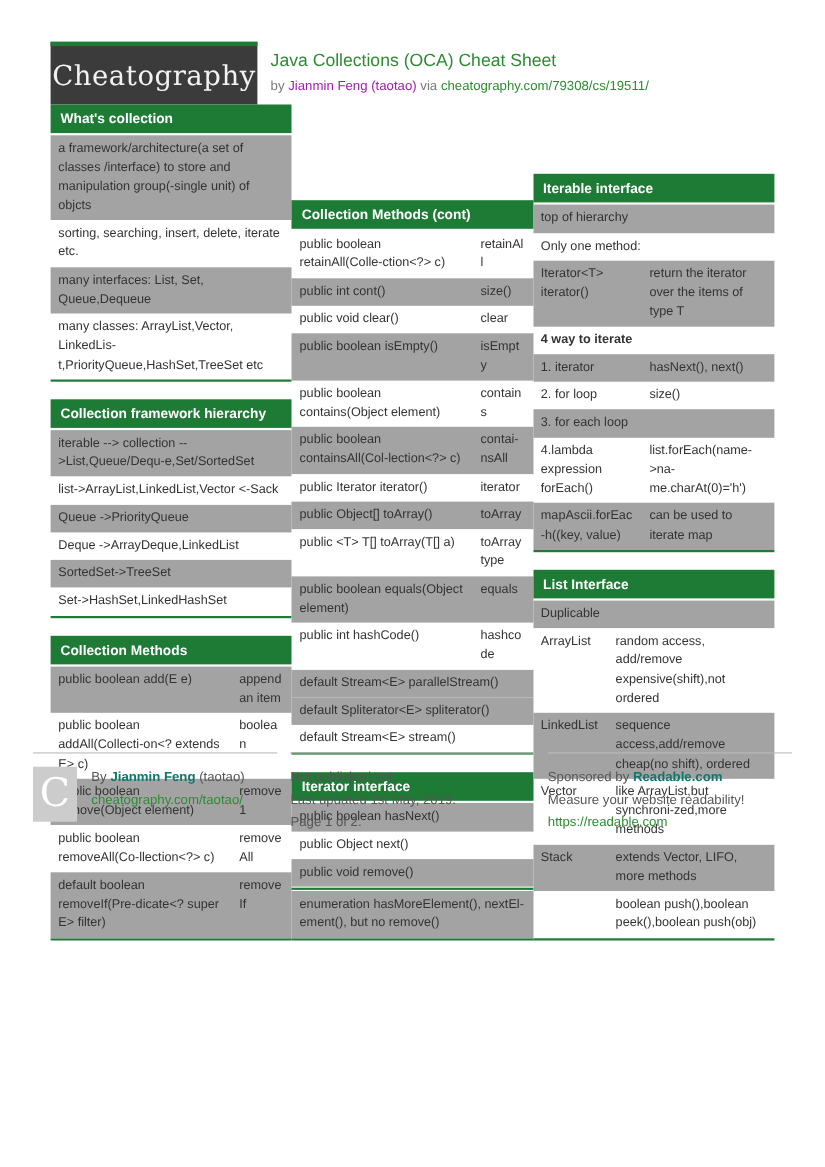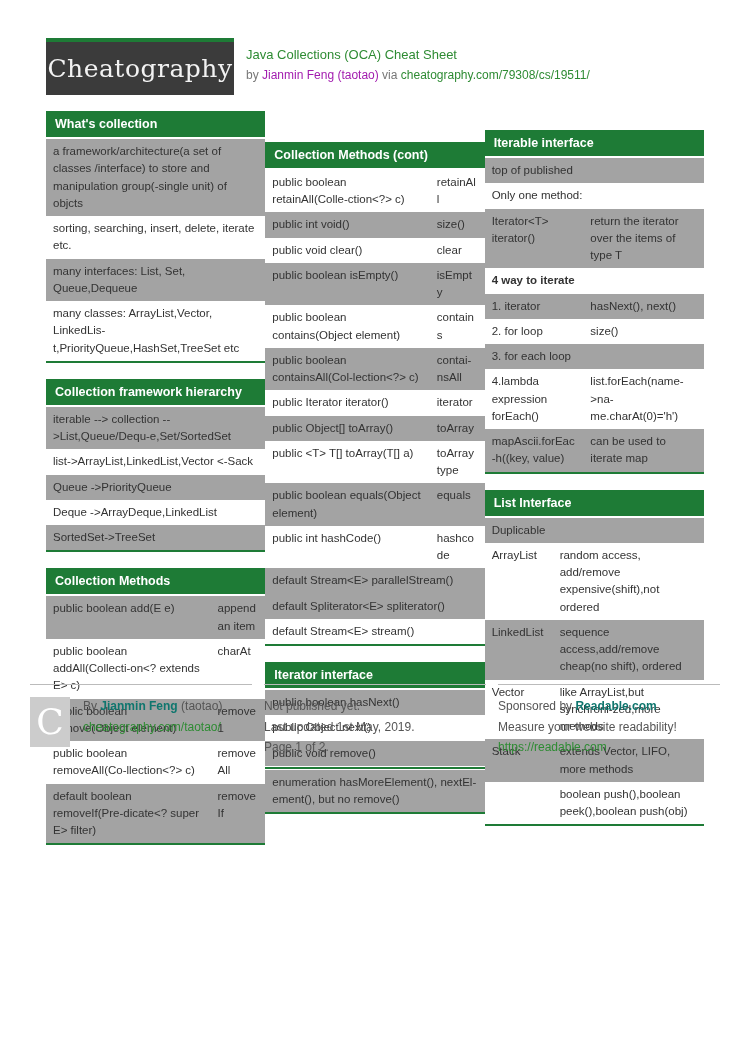--- a/index.html
+++ b/index.html
@@ -9,26 +9,26 @@
   }
   .page{padding:0 46px;}
   
   .header{display:flex;align-items:flex-start;margin-top:38px;}
   .logo{
     width:188px;height:53px;background:#3b3b3b;border-top:4px solid #1e7b36;
     display:flex;align-items:center;justify-content:center;flex:none;
   }
   .logo span{color:#f2f2f2;font-family:"DejaVu Serif","Liberation Serif",serif;font-size:25px;letter-spacing:.5px;}
   .head-text{margin-left:12px;padding-top:9px;}
-  .sheet-title{font-size:13px;color:#2e8b33;font-weight:400;margin:0 0 6px 0;}
+  .sheet-title{font-size:16px;color:#2e8b33;font-weight:400;margin:0 0 6px 0;}
   .byline{font-size:12px;color:#777;}
   .byline .green{color:#a21caf;}
   a{color:#2e8b33;text-decoration:none;}
   
-  .main{display:flex;margin-top:16px;align-items:center;}
+  .main{display:flex;align-items:flex-end;}
   .col{flex:1;min-width:0;}
   .panel{margin-bottom:16px;border-bottom:2px solid #1e7b36;}
   .panel-title{
     background:#1e7b36;color:#fff;font-weight:bold;font-size:12.5px;
     padding:6px 9px;margin-bottom:2px;
   }
   .row{display:flex;font-size:11.5px;line-height:1.5;}
   .row.shaded{background:#a3a3a3;}
   .row.bold{font-weight:bold;}
   .cell{padding:4px 7px;box-sizing:border-box;overflow-wrap:break-word;}
@@ -102,32 +102,35 @@
             </div>
             <div class="row shaded">
               <div class="cell full">Queue -&gt;PriorityQueue</div>
             </div>
             <div class="row">
               <div class="cell full">Deque -&gt;ArrayDeque,LinkedList</div>
             </div>
             <div class="row shaded">
               <div class="cell full">SortedSet-&gt;TreeSet</div>
             </div>
+            <div class="row">
+              <div class="cell full">Set-&gt;HashSet,LinkedHashSet</div>
+            </div>
           </div>
         </section>
         <section class="panel">
           <div class="panel-title">Collection Methods</div>
           <div class="panel-body">
             <div class="row shaded">
               <div class="cell left" style="width: 75%;">public boolean add(E e)</div>
               <div class="cell right">append an item</div>
             </div>
             <div class="row">
               <div class="cell left" style="width: 75%;">public boolean addAll(Collecti-on&lt;? extends E&gt; c)</div>
-              <div class="cell right">charAt</div>
+              <div class="cell right">boolean</div>
             </div>
             <div class="row shaded">
               <div class="cell left" style="width: 75%;">public boolean remove(Object element)</div>
               <div class="cell right">remove 1</div>
             </div>
             <div class="row">
               <div class="cell left" style="width: 75%;">public boolean removeAll(Co-llection&lt;?&gt; c)</div>
               <div class="cell right">removeAll</div>
             </div>
             <div class="row shaded">
@@ -139,21 +142,21 @@
       </div>
     <div class="col">
         <section class="panel">
           <div class="panel-title">Collection Methods (cont)</div>
           <div class="panel-body">
             <div class="row">
               <div class="cell left" style="width: 75%;">public boolean retainAll(Colle-ction&lt;?&gt; c)</div>
               <div class="cell right">retainAll</div>
             </div>
             <div class="row shaded">
-              <div class="cell left" style="width: 75%;">public int void()</div>
+              <div class="cell left" style="width: 75%;">public int cont()</div>
               <div class="cell right">size()</div>
             </div>
             <div class="row">
               <div class="cell left" style="width: 75%;">public void clear()</div>
               <div class="cell right">clear</div>
             </div>
             <div class="row shaded">
               <div class="cell left" style="width: 75%;">public boolean isEmpty()</div>
               <div class="cell right">isEmpty</div>
             </div>
@@ -213,21 +216,21 @@
               <div class="cell full">enumeration hasMoreElement(), nextEl-ement(), but no remove()</div>
             </div>
           </div>
         </section>
       </div>
     <div class="col">
         <section class="panel">
           <div class="panel-title">Iterable interface</div>
           <div class="panel-body">
             <div class="row shaded">
-              <div class="cell full">top of published</div>
+              <div class="cell full">top of hierarchy</div>
             </div>
             <div class="row">
               <div class="cell full">Only one method:</div>
             </div>
             <div class="row shaded">
               <div class="cell left" style="width: 45%;">Iterator&lt;T&gt; iterator()</div>
               <div class="cell right">return the iterator over the items of type T</div>
             </div>
             <div class="row bold">
               <div class="cell full">4 way to iterate</div>

